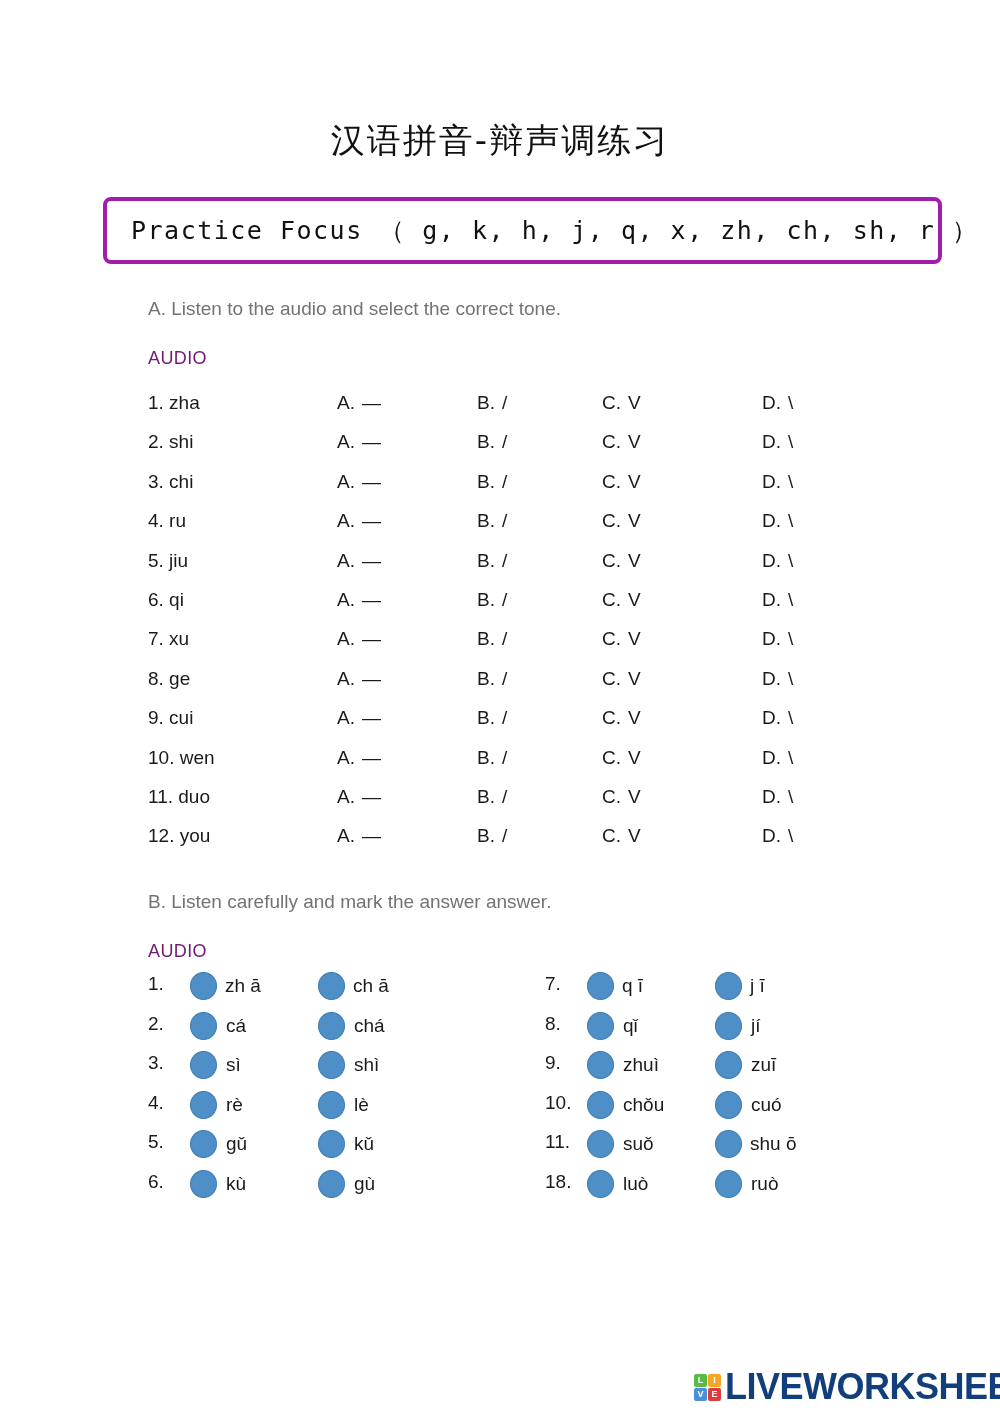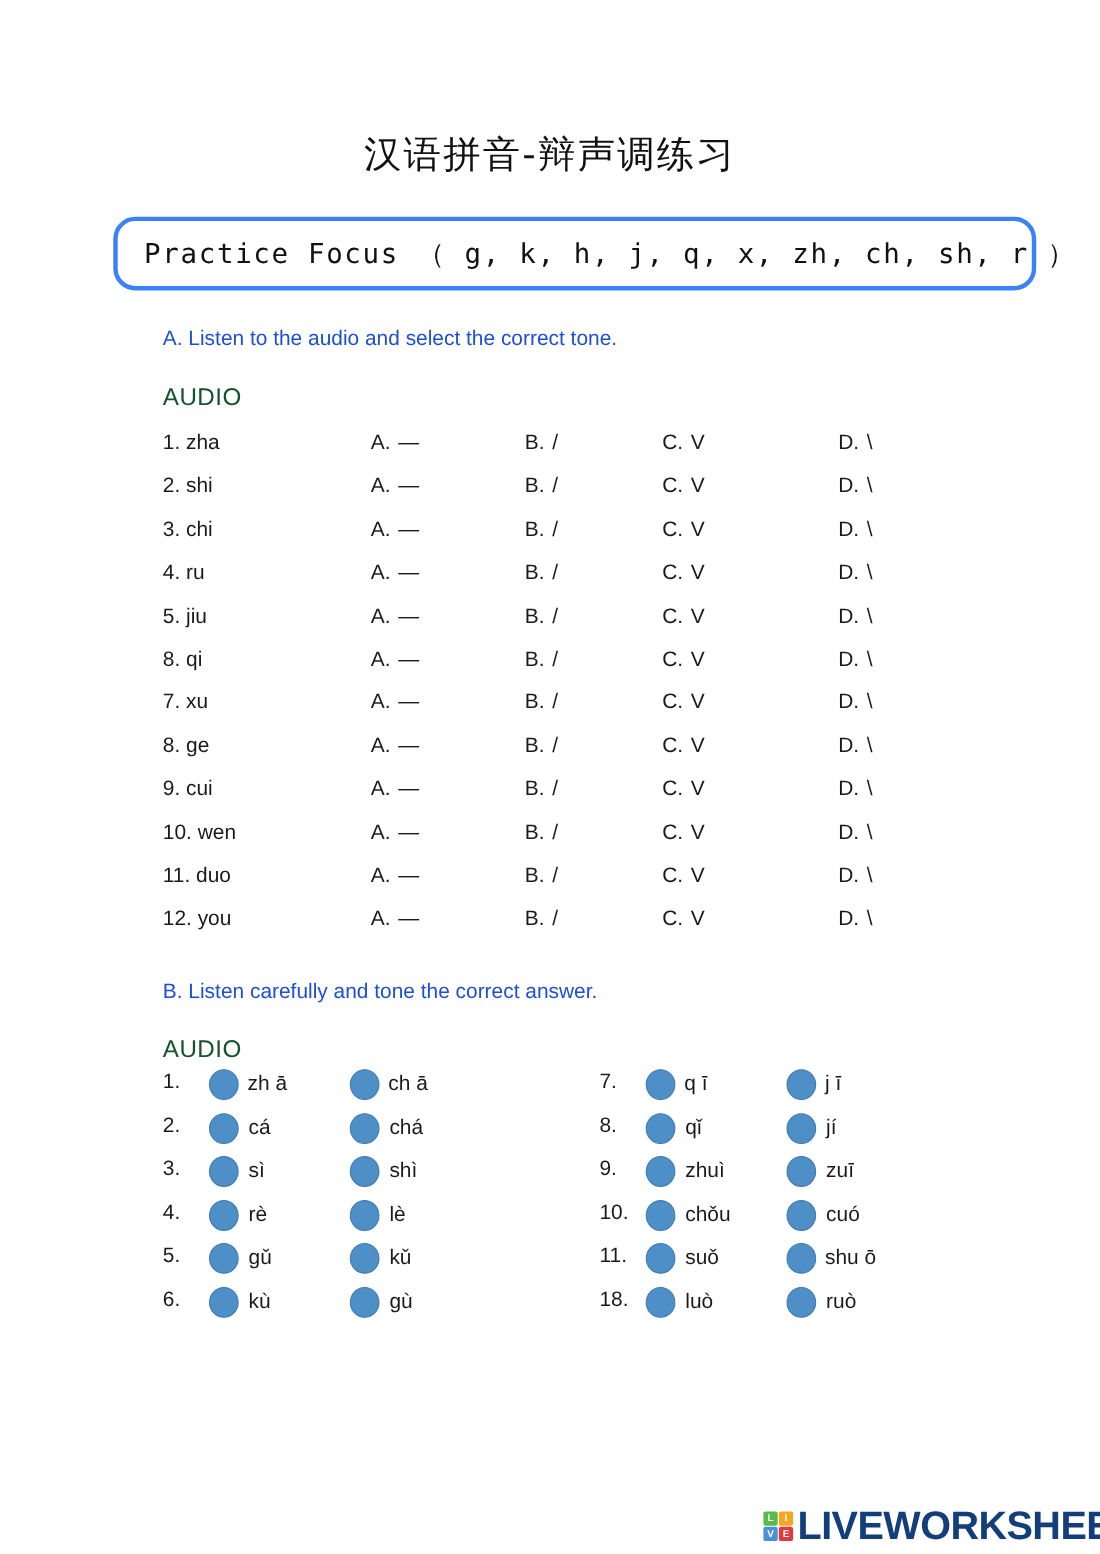--- a/index.html
+++ b/index.html
@@ -34,49 +34,49 @@
   }
 
   
   .focus-box {
     position: absolute;
     left: 103px;
     top: 197px;
     width: 839px;
     height: 67px;
     box-sizing: border-box;
-    border: 4px solid #3b82f6;
-    border-radius: 20px;
+    border: 4px solid #a21caf;
+    border-radius: 8px;
     background: #ffffff;
     display: flex;
     align-items: center;
   }
   .focus-text {
     padding-left: 24px;
     font-family: "DejaVu Sans Mono", monospace;
     font-size: 25px;
     letter-spacing: 1.5px;
     color: #111111;
     white-space: nowrap;
   }
 
   
   .section-heading {
     position: absolute;
     left: 148px;
     font-size: 19px;
-    color: #1d4ed8;
+    color: #737373;
     white-space: nowrap;
   }
   .audio-label {
     position: absolute;
     left: 148px;
-    font-size: 22px;
+    font-size: 18px;
     letter-spacing: 0.4px;
-    color: #14532d;
+    color: #701a75;
   }
 
   
   #sectionA-rows {
     position: absolute;
     left: 0;
     top: 392px;
     width: 1000px;
   }
   .a-row {
@@ -237,21 +237,21 @@
         <div class="a-opt o4"><span>D.</span><span class="glyph">\</span></div>
       </div>
       <div class="a-row">
         <div class="a-word">5. jiu</div>
         <div class="a-opt o1"><span>A.</span><span class="glyph">—</span></div>
         <div class="a-opt o2"><span>B.</span><span class="glyph">/</span></div>
         <div class="a-opt o3"><span>C.</span><span class="glyph">V</span></div>
         <div class="a-opt o4"><span>D.</span><span class="glyph">\</span></div>
       </div>
       <div class="a-row">
-        <div class="a-word">8. qi</div>
+        <div class="a-word">6. qi</div>
         <div class="a-opt o1"><span>A.</span><span class="glyph">—</span></div>
         <div class="a-opt o2"><span>B.</span><span class="glyph">/</span></div>
         <div class="a-opt o3"><span>C.</span><span class="glyph">V</span></div>
         <div class="a-opt o4"><span>D.</span><span class="glyph">\</span></div>
       </div>
       <div class="a-row">
         <div class="a-word">7. xu</div>
         <div class="a-opt o1"><span>A.</span><span class="glyph">—</span></div>
         <div class="a-opt o2"><span>B.</span><span class="glyph">/</span></div>
         <div class="a-opt o3"><span>C.</span><span class="glyph">V</span></div>
@@ -287,21 +287,21 @@
       </div>
       <div class="a-row">
         <div class="a-word">12. you</div>
         <div class="a-opt o1"><span>A.</span><span class="glyph">—</span></div>
         <div class="a-opt o2"><span>B.</span><span class="glyph">/</span></div>
         <div class="a-opt o3"><span>C.</span><span class="glyph">V</span></div>
         <div class="a-opt o4"><span>D.</span><span class="glyph">\</span></div>
       </div>
     </div>
 
-  <div class="section-heading" style="top:891px;">B. Listen carefully and tone the correct answer.</div>
+  <div class="section-heading" style="top:891px;">B. Listen carefully and mark the answer answer.</div>
   <div class="audio-label" style="top:941px;">AUDIO</div>
 
   <div id="sectionB-grid">
     <div class="b-colwrap left" id="b-col-left">
         <div class="b-row">
           <span class="b-num">1.</span>
           <span class="b-choice c1">
             <span class="b-radio"></span>
             <span class="b-label pad">zh ā</span>
           </span>

